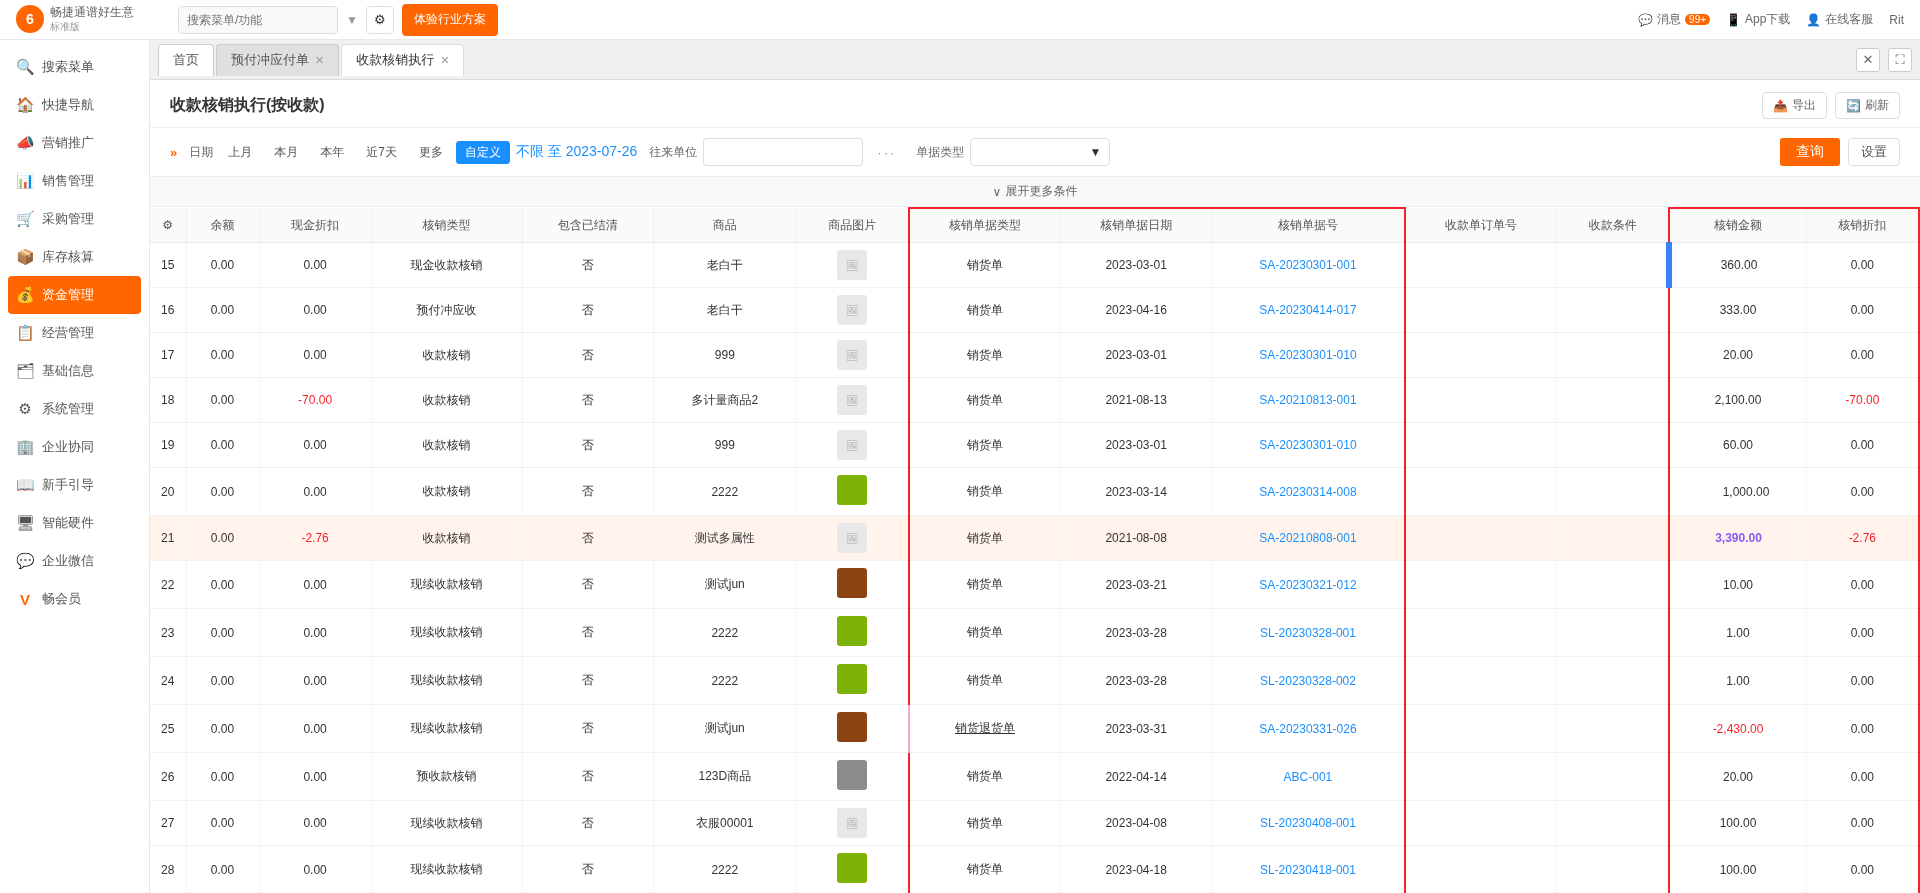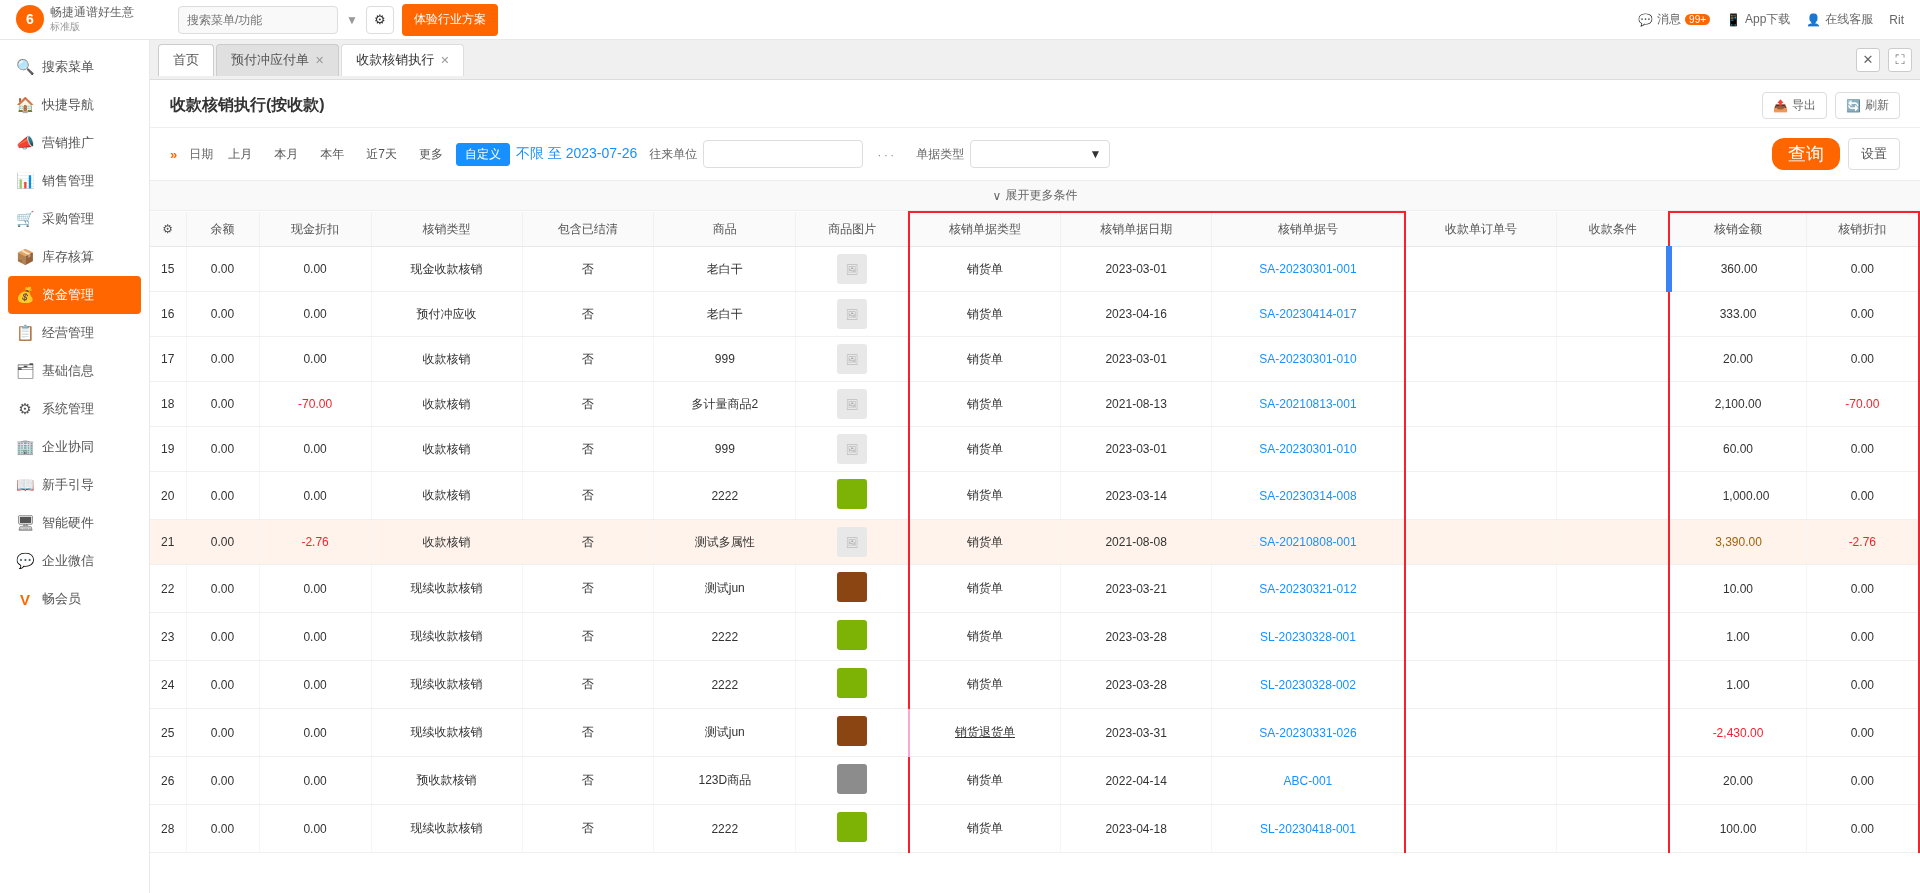--- a/index.html
+++ b/index.html
@@ -54,36 +54,36 @@
     .filter-label { color: #666; font-size: 12px; }
     .filter-btn-group { display: flex; gap: 4px; text-align: right; }
     .filter-btn { padding: 2px 8px; border-radius: 3px; cursor: pointer; font-size: 12px; color: #555; border: 1px solid transparent; }
     .filter-btn.custom { background: #1890ff; color: white; border-color: #1890ff; }
     .filter-date-range { font-size: 14px; color: #1890ff; display: block; }
     .filter-input-wrap { display: flex; align-items: center; border: 1px solid #ddd; border-radius: 4px; padding: 0 8px; height: 28px; min-width: 160px; background: #fff; }
     .filter-input { border: none; outline: none; font-size: 12px; color: #333; width: 140px; }
     .filter-dots { color: #999; letter-spacing: 2px; cursor: pointer; padding: 0 8px; }
     .filter-select { border: 1px solid #ddd; border-radius: 4px; padding: 0 8px; height: 28px; min-width: 140px; background: #fff; font-size: 12px; color: #333; display: flex; align-items: center; justify-content: space-between; cursor: pointer; }
     .filter-right { margin-left: auto; display: flex; gap: 8px; }
-    .btn-query { background: #f60; color: white; border: none; border-radius: 12px; padding: 4px 16px; cursor: pointer; font-size: 18px; }
+    .btn-query { background: #f60; color: white; border: none; border-radius: 3px; padding: 4px 16px; cursor: pointer; font-size: 14px; }
     .btn-setting { background: #fff; color: #555; border: 1px solid #ddd; border-radius: 4px; padding: 4px 12px; cursor: pointer; font-size: 13px; }
 
     
     .expand-bar { text-align: center; padding: 6px; cursor: pointer; font-size: 12px; color: #666; background: #f9f9f9; border-bottom: 1px solid #eee; display: flex; align-items: center; justify-content: center; gap: 4px; }
 
     
     .table-wrap { flex: 1; overflow: auto; background: #fff; margin: 0; }
     table { width: 100%; border-collapse: collapse; }
     thead tr { background: #fafafa; }
     th { padding: 8px 10px; text-align: center; font-size: 12px; color: #555; border-bottom: 1px solid #e8e8e8; border-right: 1px solid #f0f0f0; white-space: nowrap; font-weight: normal; position: sticky; top: 0; background: #fafafa; z-index: 2; }
     td { padding: 7px 10px; text-align: center; font-size: 12px; color: #333; border-bottom: 1px solid #f0f0f0; border-right: 1px solid #f5f5f5; white-space: nowrap; }
     tbody tr.highlighted { background: #fff3eb; }
     .col-link { color: #1890ff; cursor: pointer; text-decoration: none; }
     .col-red { color: #f5222d; }
-    .col-orange { color: #a16207; font-weight: normal; padding-left: 11px; }
+    .col-orange { color: #8b5cf6; font-weight: bold; padding-left: 11px; }
 
     .img-placeholder { width: 30px; height: 30px; background: #e8e8e8; border-radius: 3px; display: inline-flex; align-items: center; justify-content: center; color: #aaa; font-size: 10px; }
     .img-thumb { width: 30px; height: 30px; background: #7cb305; border-radius: 3px; display: inline-block; }
     .img-thumb-brown { background: #8b4513; }
     .img-thumb-gray { background: #8c8c8c; }
 
     
     .th-settings { width: 36px; }
 
     .expand-arrow { display: inline-block; color: #f60; font-weight: bold; cursor: pointer; }
@@ -472,20 +472,36 @@
       <td><div class="img-thumb img-thumb-gray"></div></td>
       <td style="border-left:2px solid #f5222d;">销货单</td>
       <td>2022-04-14</td>
       <td style="border-right:2px solid #f5222d;"><a class="col-link" href="#">ABC-001</a></td>
       <td></td>
       <td></td>
       <td class="" style="border-left:2px solid #f5222d;">20.00</td>
       <td class="" style="border-right:2px solid #f5222d;">0.00</td>
     </tr>
               <tr>
+      <td>27</td>
+      <td>0.00</td>
+      <td class="">0.00</td>
+      <td>现续收款核销</td>
+      <td>否</td>
+      <td>衣服00001</td>
+      <td><div class="img-placeholder">🖼</div></td>
+      <td style="border-left:2px solid #f5222d;">销货单</td>
+      <td>2023-04-08</td>
+      <td style="border-right:2px solid #f5222d;"><a class="col-link" href="#">SL-20230408-001</a></td>
+      <td></td>
+      <td></td>
+      <td class="" style="border-left:2px solid #f5222d;">100.00</td>
+      <td class="" style="border-right:2px solid #f5222d;">0.00</td>
+    </tr>
+              <tr>
       <td>28</td>
       <td>0.00</td>
       <td class="">0.00</td>
       <td>现续收款核销</td>
       <td>否</td>
       <td>2222</td>
       <td><div class="img-thumb"></div></td>
       <td style="border-left:2px solid #f5222d;">销货单</td>
       <td>2023-04-18</td>
       <td style="border-right:2px solid #f5222d;"><a class="col-link" href="#">SL-20230418-001</a></td>

